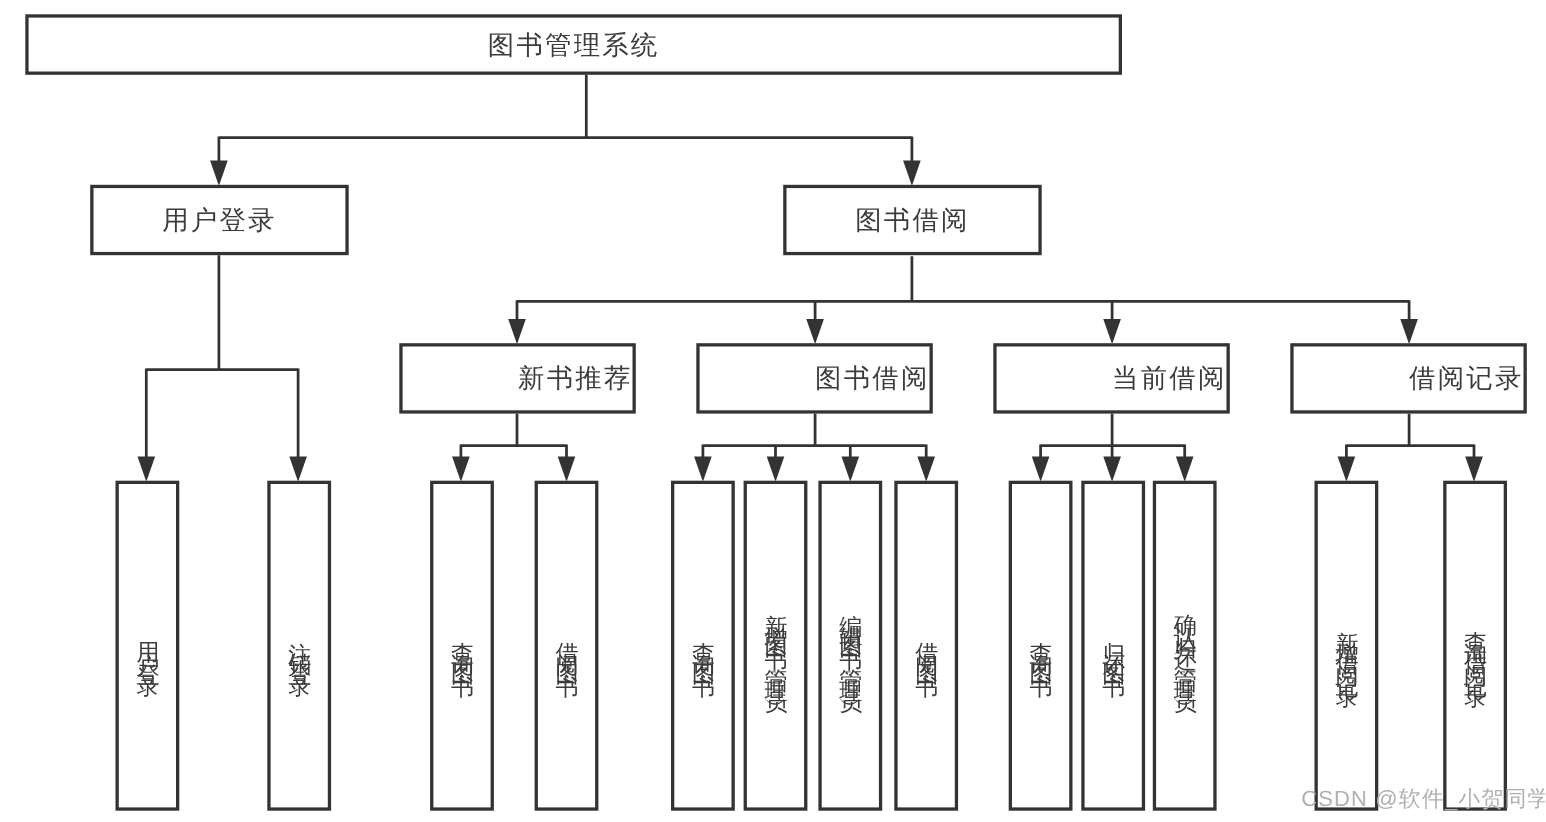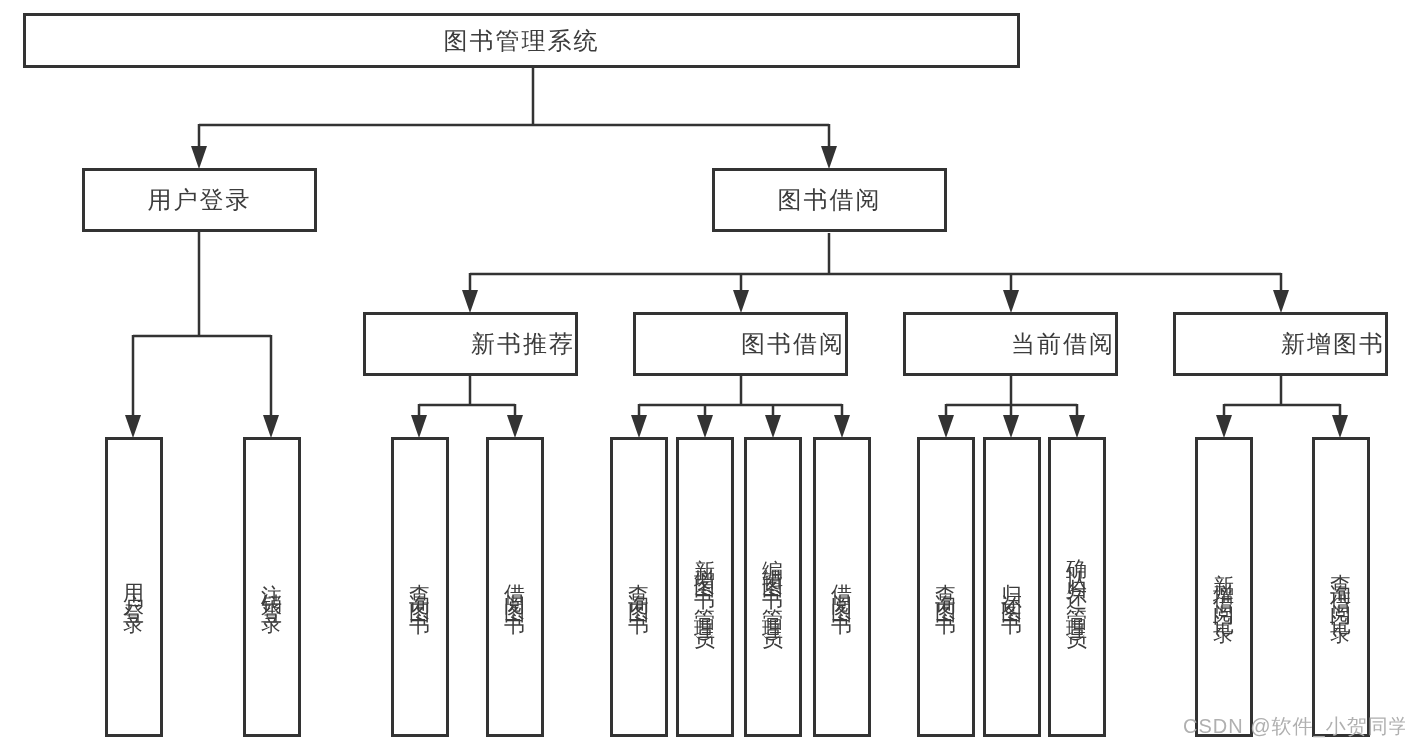--- a/index.html
+++ b/index.html
@@ -113,21 +113,21 @@
   <div class="box l3" style="left:363px;">
     <span class="hlabel">新书推荐</span>
   </div>
   <div class="box l3" style="left:903px;">
     <span class="hlabel">当前借阅</span>
   </div>
   <div class="box l3" style="left:633px;">
     <span class="hlabel">图书借阅</span>
   </div>
   <div class="box l3" style="left:1173px;">
-    <span class="hlabel">新增图书</span>
+    <span class="hlabel">借阅记录</span>
   </div>
 
   <div class="box leaf" style="left:105px;">
     <span class="vlabel">用户登录</span>
   </div>
   <div class="box leaf" style="left:243px;">
     <span class="vlabel">注销登录</span>
   </div>
 
   <div class="box leaf" style="left:391px;">

